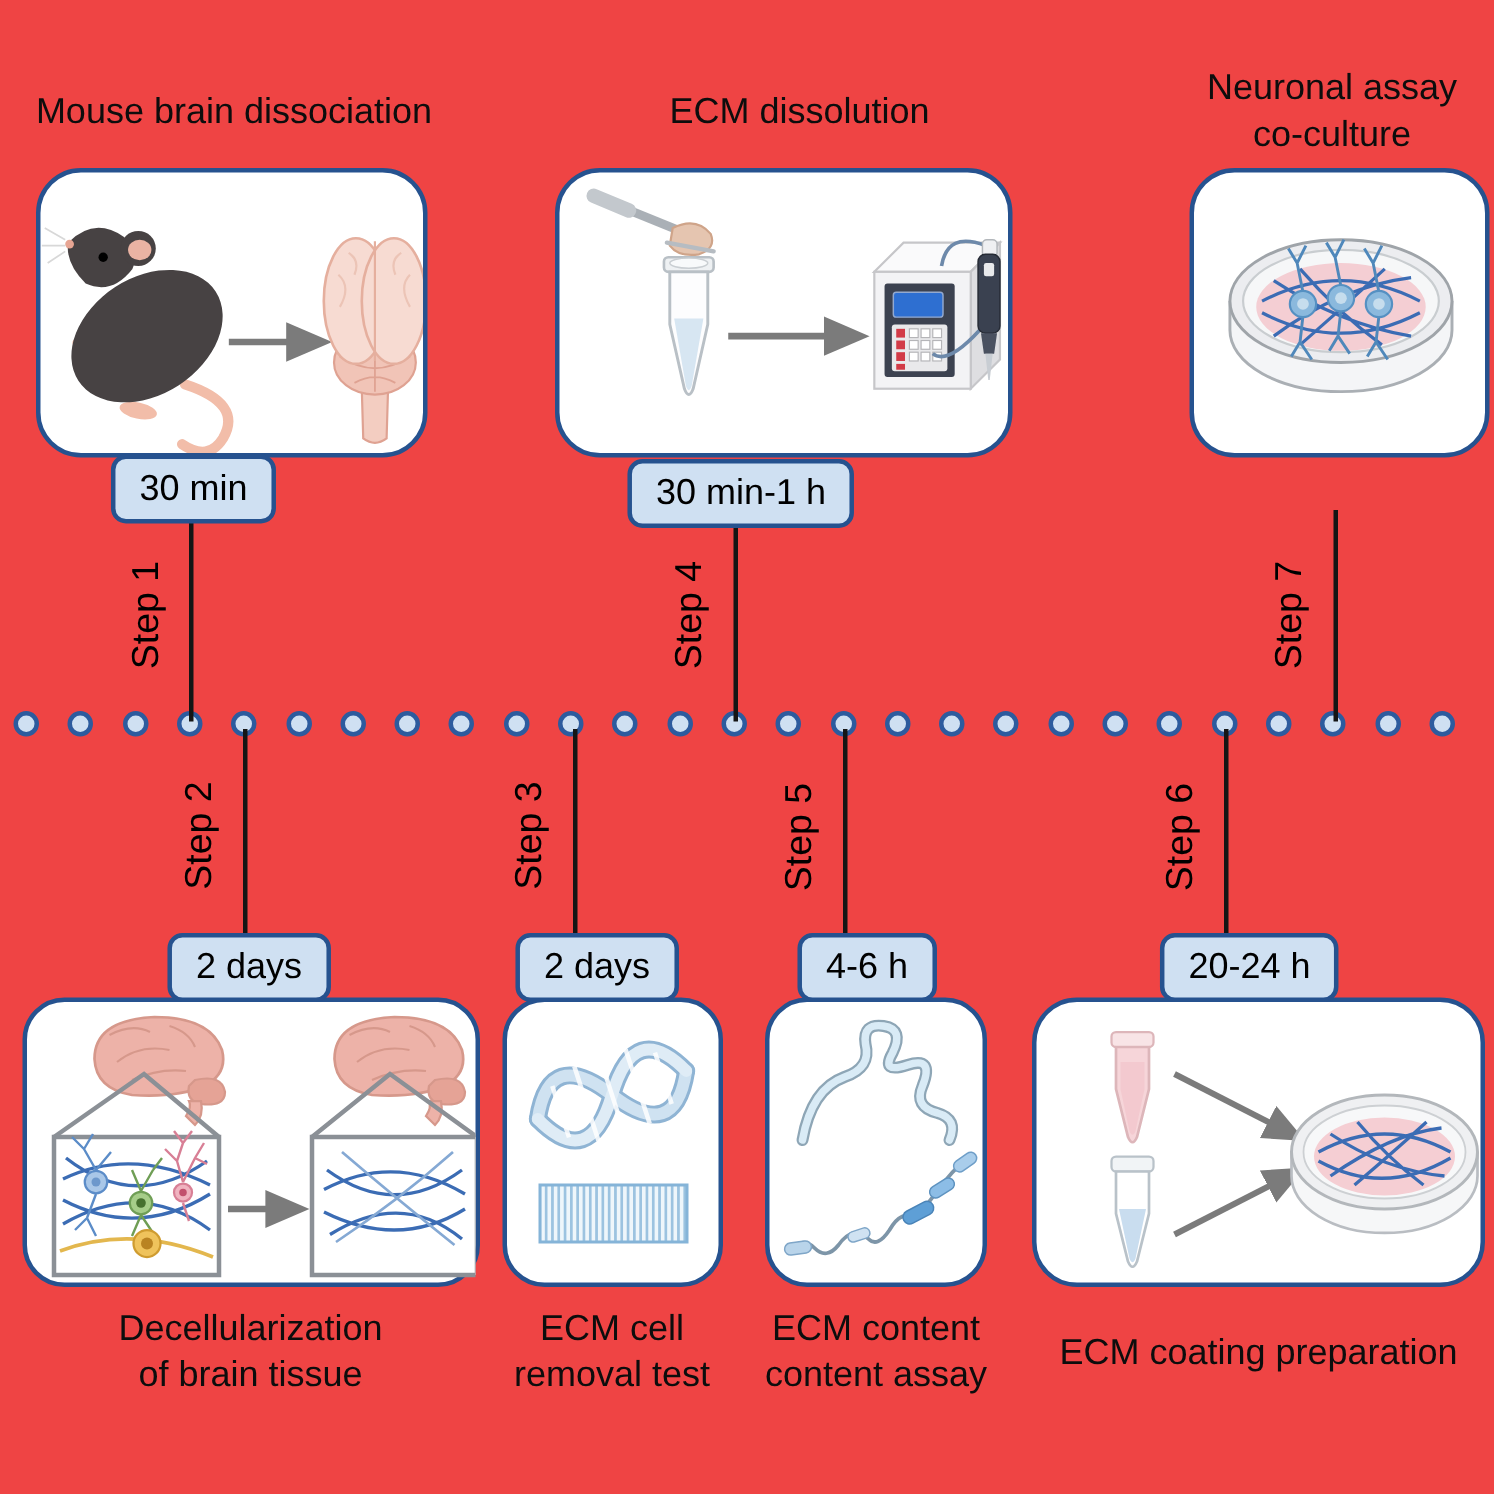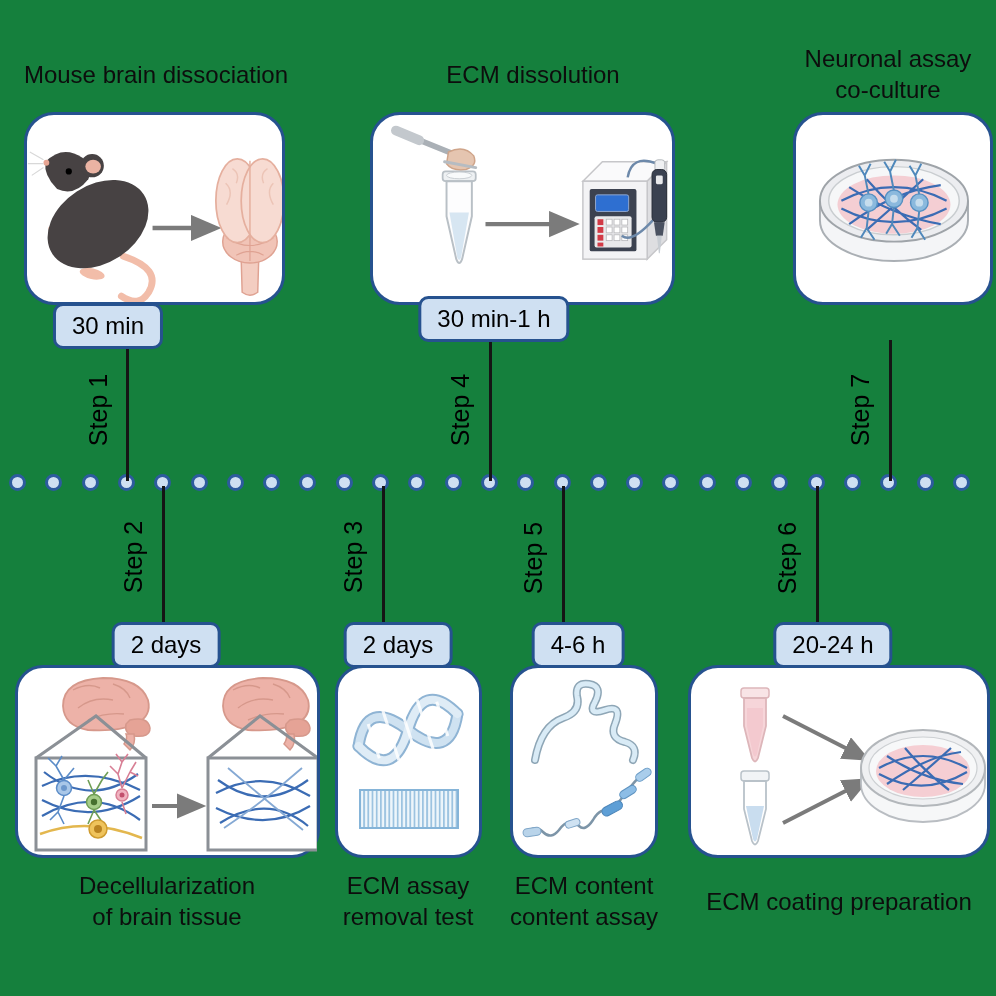--- a/index.html
+++ b/index.html
@@ -1,17 +1,17 @@
 <!DOCTYPE html>
 <html style="--box-border: #26528f; --badge-fill: #cfe0f2; --dot-fill: #cfe0f2; --dot-ring: #2d5b9e; --line: #151515; --arrow: #7b7b7b; --ecm-fiber: #3b6cb4; --brain-pink: #f2c8bc; --media-pink: #f4ced3;"><head>
 <meta charset="utf-8">
 <style>
   html,body{margin:0;padding:0;background:#ffffff;}
   #canvas{
-    position:relative;width:996px;height:996px;background:#15803d;
+    position:relative;width:996px;height:996px;background:#ef4444;
     font-family:"Liberation Sans", sans-serif;color:#111;overflow:hidden;
   }
   .title,.caption{
     position:absolute;display:flex;flex-direction:column;justify-content:center;
     align-items:center;text-align:center;font-size:24px;line-height:31px;color:#0d0d0d;
   }
   .stepbox{
     position:absolute;background:#fff;border:3px solid var(--box-border,#26528f);
     border-radius:30px;z-index:2;
   }
@@ -156,24 +156,24 @@
         </g>
         <g>
           <path d="M124,82 L120,62 M120,62 L114,52 M120,62 L126,50 M124,98 L122,116 M122,116 L116,126 M122,116 L130,128" stroke="#4f88bb" stroke-width="2" fill="none"></path>
           <circle cx="124" cy="90" r="9" fill="#8bb9dd" stroke="#5590c2" stroke-width="1.5"></circle>
             <circle cx="124" cy="90" r="4" fill="#c6dded"></circle>
         </g>
       </g>
     </svg>
   </div>
 
-  <div class="badge" style="left:108px;top:303px">
+  <div class="badge" style="left:129px;top:303px">
       <span>30 min</span>
     </div>
-  <div class="badge" style="left:494px;top:296px">
+  <div class="badge" style="left:494px;top:306px">
       <span>30 min-1 h</span>
     </div>
 
   <div class="vline" style="left:125.5px;top:340px;height:141px"></div>
   <div class="vline" style="left:488.5px;top:340px;height:141px"></div>
   <div class="vline" style="left:888.5px;top:340px;height:141px"></div>
   <div class="vline" style="left:161.5px;top:486px;height:140px"></div>
   <div class="vline" style="left:381.5px;top:486px;height:140px"></div>
   <div class="vline" style="left:561.5px;top:486px;height:140px"></div>
   <div class="vline" style="left:815.5px;top:486px;height:140px"></div>
@@ -344,21 +344,21 @@
         <path d="M188,100 Q232,76 276,100 M188,106 Q232,130 276,104 M196,88 Q232,112 272,116 M196,116 Q236,88 270,84 M214,80 Q234,104 258,122 M212,122 Q238,100 260,80" stroke="#3b6cb4" stroke-width="2.2" fill="none"></path>
       </g>
     </svg>
   </div>
 
   <div class="caption" style="left:17px;top:866px;width:300px;height:70px">
     <div>Decellularization</div>
     <div>of brain tissue</div>
   </div>
   <div class="caption" style="left:308px;top:866px;width:200px;height:70px">
-    <div>ECM assay</div>
+    <div>ECM cell</div>
     <div>removal test</div>
   </div>
   <div class="caption" style="left:484px;top:866px;width:200px;height:70px">
     <div>ECM content</div>
     <div>content assay</div>
   </div>
   <div class="caption" style="left:689px;top:866px;width:300px;height:70px">
     <div>ECM coating preparation</div>
     <div></div>
   </div>

